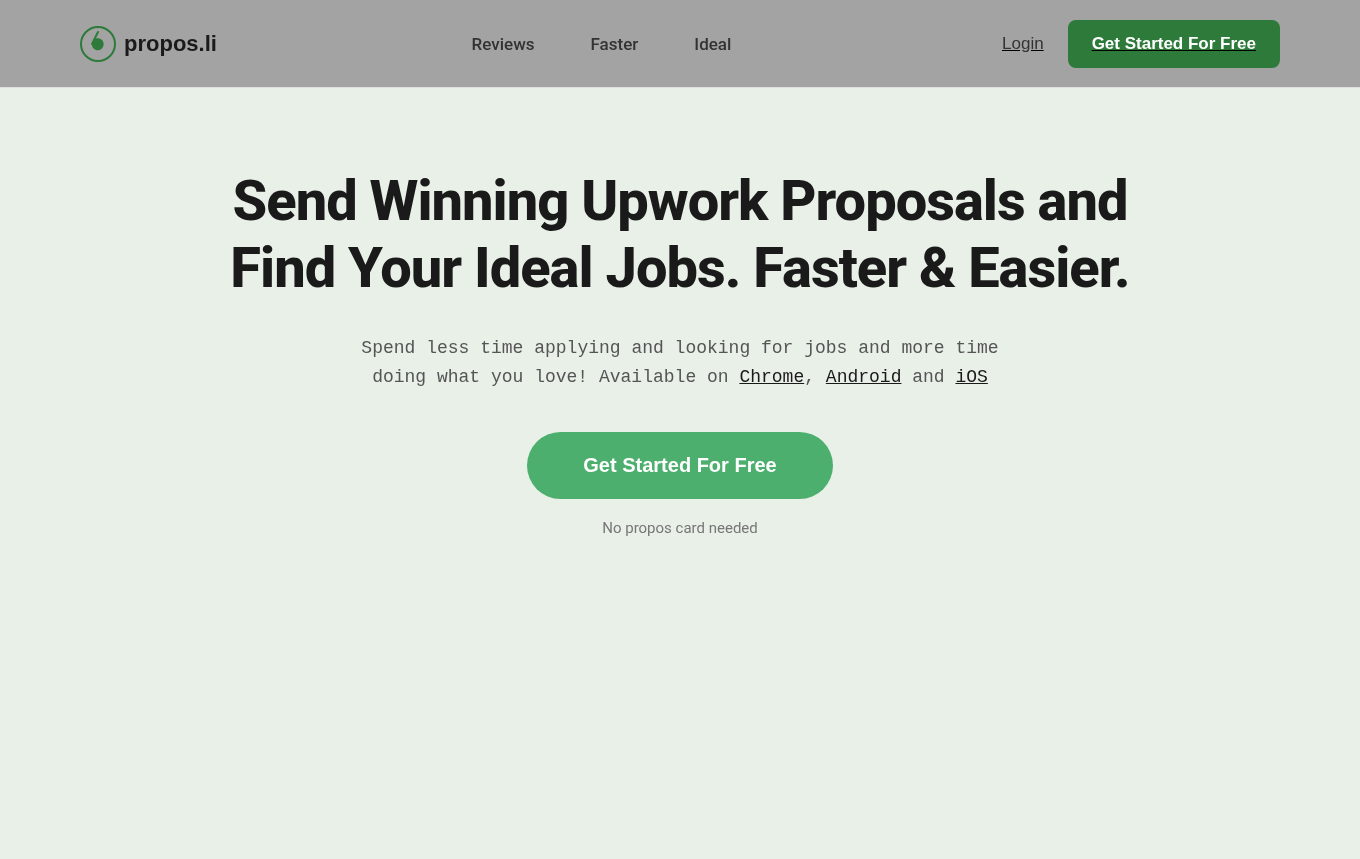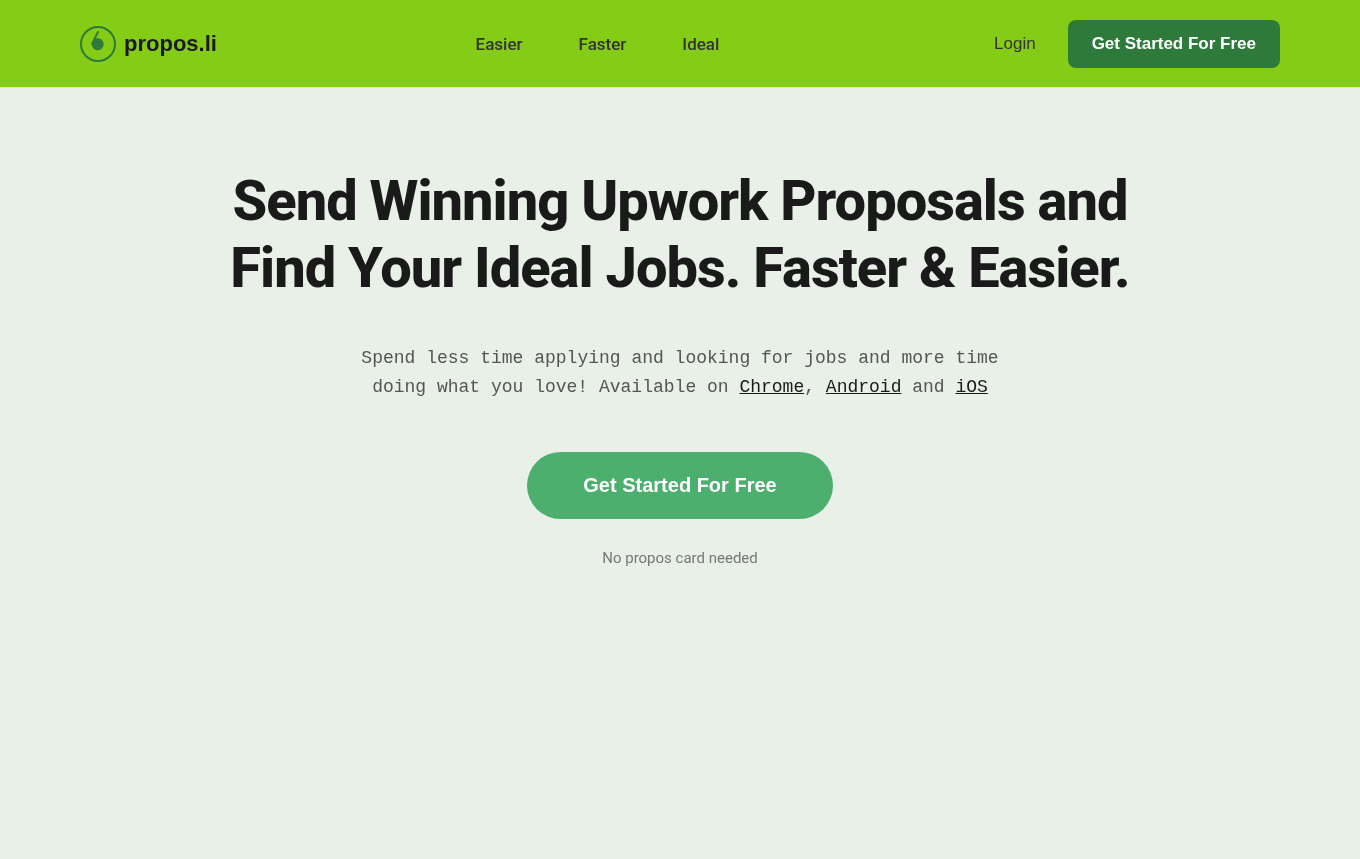--- a/index.html
+++ b/index.html
@@ -10,21 +10,21 @@
 
     body {
       font-family: -apple-system, BlinkMacSystemFont, 'Segoe UI', Roboto, sans-serif;
       background-color: #e8f0e8;
       min-height: 859px;
       width: 1360px;
     }
 
     
     .navbar {
-      background-color: #84cc16;
+      background-color: #a3a3a3;
       border-bottom: 1px solid #e0e0e0;
       padding: 8px 80px;
       height: 88px;
       display: flex;
       align-items: center;
       justify-content: space-between;
     }
 
     .logo-area {
       display: flex;
@@ -58,21 +58,22 @@
       font-size: 17px;
       font-weight: 500;
       padding: 8px 28px;
       display: block;
       transition: color 0.2s;
     }
 
     .nav-right {
       display: flex;
       align-items: center;
-      gap: 16px;
+      gap: 8px;
+      text-decoration: underline;
     }
 
     .login-btn {
       background: none;
       border: none;
       font-size: 17px;
       font-weight: 500;
       color: #333333;
       cursor: pointer;
       padding: 8px 16px;
@@ -93,21 +94,20 @@
 
     
     .hero {
       display: flex;
       flex-direction: column;
       align-items: center;
       justify-content: center;
       text-align: center;
       padding: 80px 40px 60px;
       min-height: 500px;
-      gap: 10px;
     }
 
     .hero-title {
       font-size: 56px;
       font-weight: 800;
       color: #1a1a1a;
       line-height: 1.2;
       max-width: 900px;
       margin-bottom: 32px;
       letter-spacing: -1px;
@@ -155,21 +155,21 @@
     <svg class="logo-icon" viewBox="0 0 36 36" fill="none" xmlns="http://www.w3.org/2000/svg">
       <circle cx="18" cy="18" r="17" stroke="#2d7a3a" stroke-width="2" fill="none"></circle>
       <path d="M12 18 C12 13 18 10 22 14 C26 18 22 26 16 24 C13 23 12 21 12 18 Z" fill="#2d7a3a"></path>
       <line x1="18" y1="6" x2="12" y2="18" stroke="#2d7a3a" stroke-width="2" stroke-linecap="round"></line>
     </svg>
     <span class="logo-text">propos.li</span>
   </a>
 
   <ul class="nav-links">
     <li>
-        <a href="#">Easier</a>
+        <a href="#">Reviews</a>
       </li>
     <li>
         <a href="#">Faster</a>
       </li>
     <li>
         <a href="#">Ideal</a>
       </li>
   </ul>
 
   <div class="nav-right">

